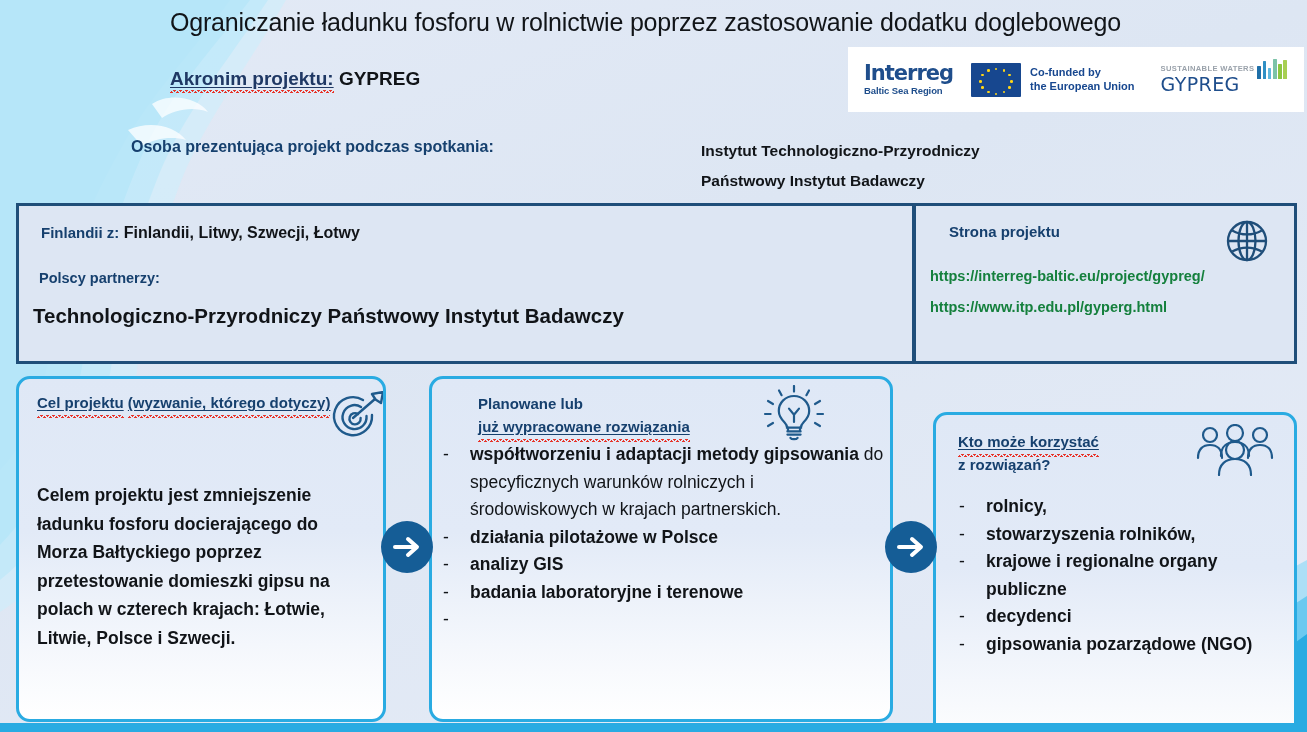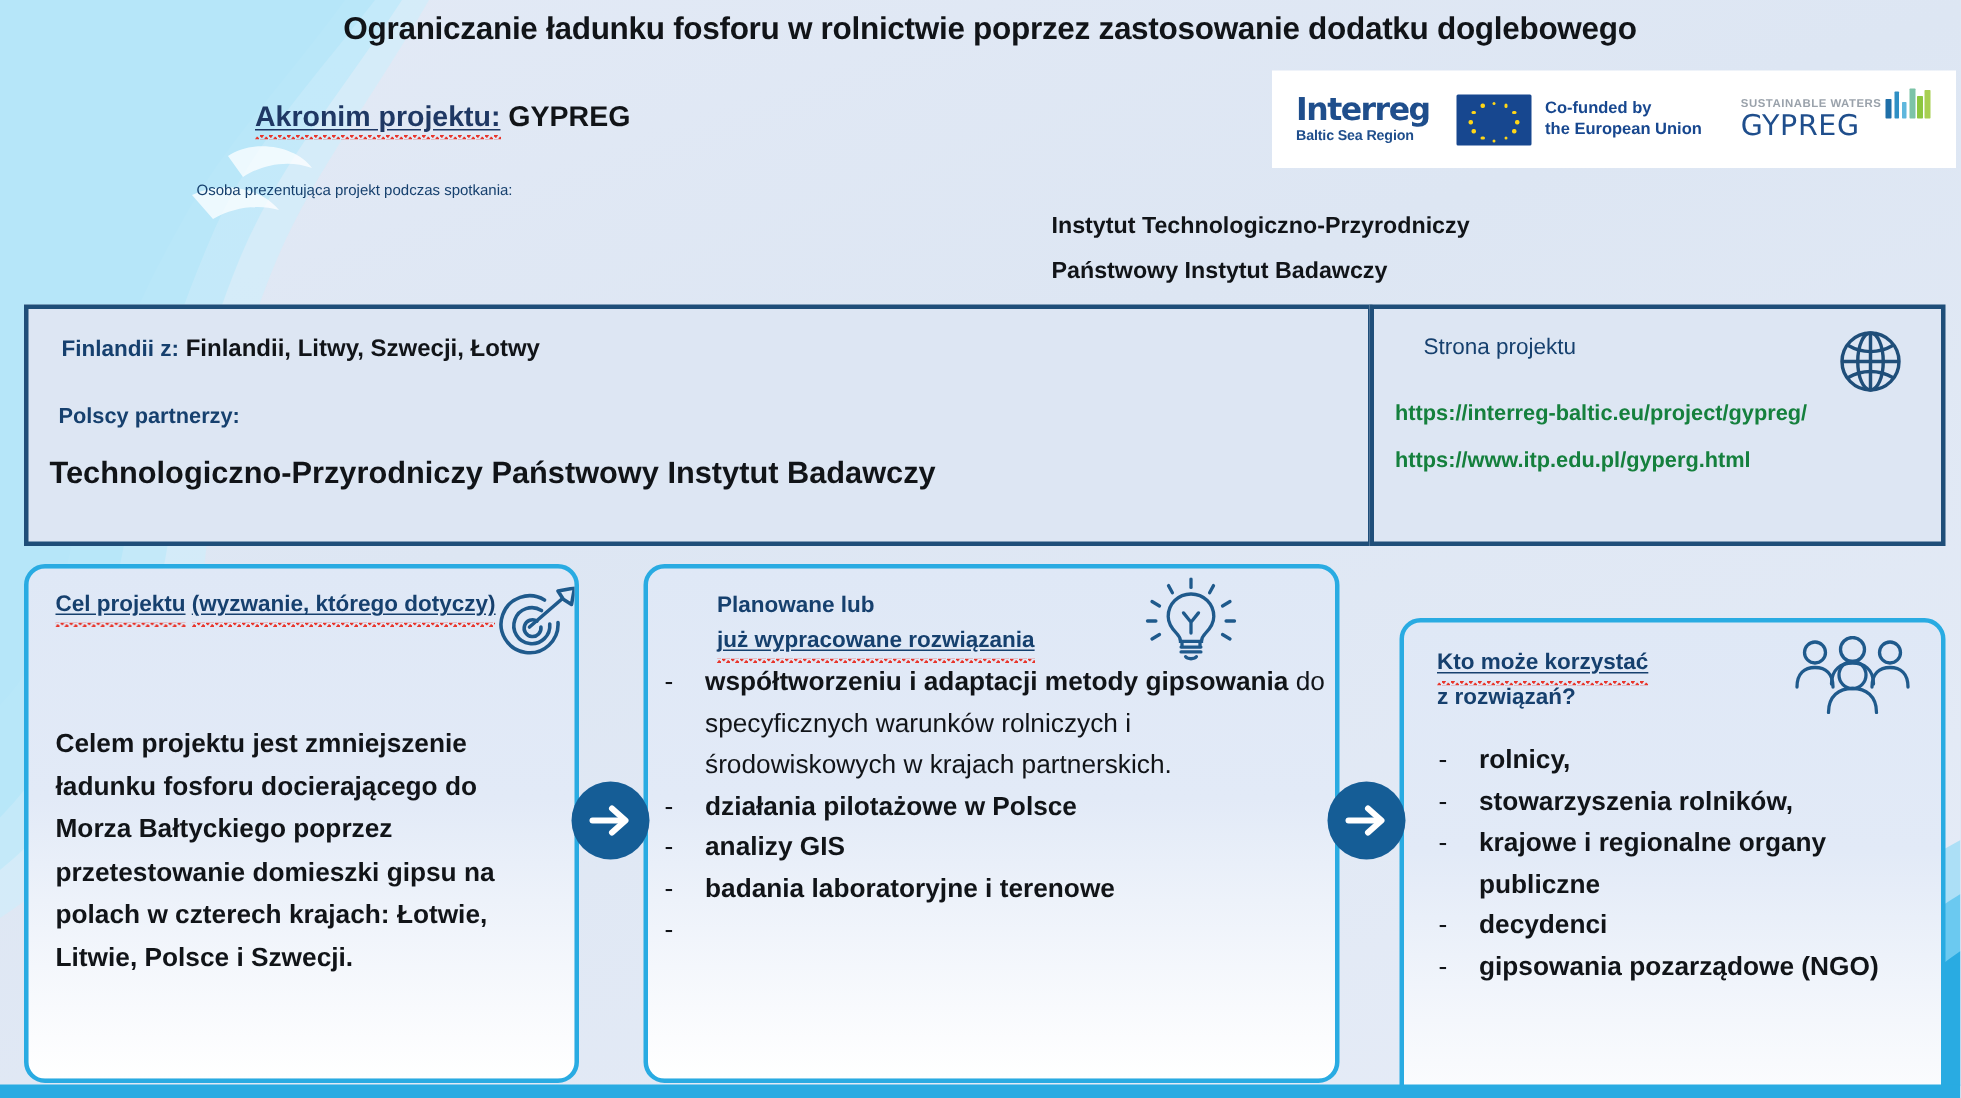--- a/index.html
+++ b/index.html
@@ -12,22 +12,21 @@
   #slide{
     position:absolute;inset:0;
     background:linear-gradient(160deg,#e3eaf6 0%,#dde6f3 40%,#e6ecf7 100%);
     overflow:hidden;
   }
   .wave-layer{position:absolute;top:0;left:0;width:1307px;height:732px;pointer-events:none;}
 
   
   .title{
     position:absolute;left:170px;top:8px;width:980px;
-    text-align:center;
-    font-size:21px;font-weight:bold;color:#111418;
+    font-size:25px;font-weight:normal;color:#111418;
     letter-spacing:-0.2px;
   }
   .acronym{
     position:absolute;left:170px;top:68px;width:800px;
     text-align:left;font-size:19px;color:#111418;font-weight:bold;
   }
   .acronym .lab{
     color:#1f3864;text-decoration:underline;text-underline-offset:2px;
     position:relative;font-weight:bold;
   }
@@ -35,22 +34,22 @@
     position:relative;
   }
   .squig::after{
     content:"";position:absolute;left:0;right:0;bottom:-4px;height:3px;
     background-image:
       radial-gradient(circle at 1.5px 2.6px, #e8342a 1.15px, transparent 1.3px),
       radial-gradient(circle at 4.5px 0.4px, #e8342a 1.15px, transparent 1.3px);
     background-size:6px 3px;background-repeat:repeat-x;
   }
   .presenter-label{
-    position:absolute;left:131px;top:122px;
-    font-size:10px;font-weight:normal;color:#16406e;
+    position:absolute;left:131px;top:138px;
+    font-size:16px;font-weight:bold;color:#16406e;
   }
   .presenter-name{
     position:absolute;left:701px;top:136px;
     font-size:15.5px;font-weight:bold;color:#111418;line-height:30px;
   }
 
   
   .logo-box{
     position:absolute;left:848px;top:47px;width:456px;height:65px;
     background:#ffffff;display:flex;align-items:center;
@@ -72,21 +71,21 @@
     position:absolute;border:3px solid #1f4e79;background:#dde6f3;
   }
   #partners-box{left:16px;top:203px;width:893px;height:155px;}
   #web-box{left:913px;top:203px;width:378px;height:155px;}
 
   .p-line1{position:absolute;left:22px;top:18px;font-size:16px;color:#111418;font-weight:bold;}
   .p-line1 .lab{color:#16406e;font-size:15px;}
   .p-line2{position:absolute;left:20px;top:64px;font-size:14.5px;color:#16406e;font-weight:bold;}
   .p-line3{position:absolute;left:14px;top:98px;font-size:20.5px;color:#111418;font-weight:bold;}
 
-  .w-title{position:absolute;left:33px;top:17px;font-size:15px;color:#16406e;font-weight:normal;}
+  .w-title{position:absolute;left:33px;top:17px;font-size:15px;color:#16406e;font-weight:bold;}
   .w-url{position:absolute;left:14px;font-size:14.5px;color:#15803d;font-weight:bold;}
   .globe{position:absolute;right:24px;top:12px;}
 
   
   .card{
     position:absolute;border:3px solid #29abe2;border-radius:14px;
     background:linear-gradient(180deg,#dfe8f6 0%,#e2eaf7 45%,#f4f7fc 78%,#ffffff 100%);
     overflow:hidden;
   }
   #card1{left:16px;top:376px;width:364px;height:340px;}

